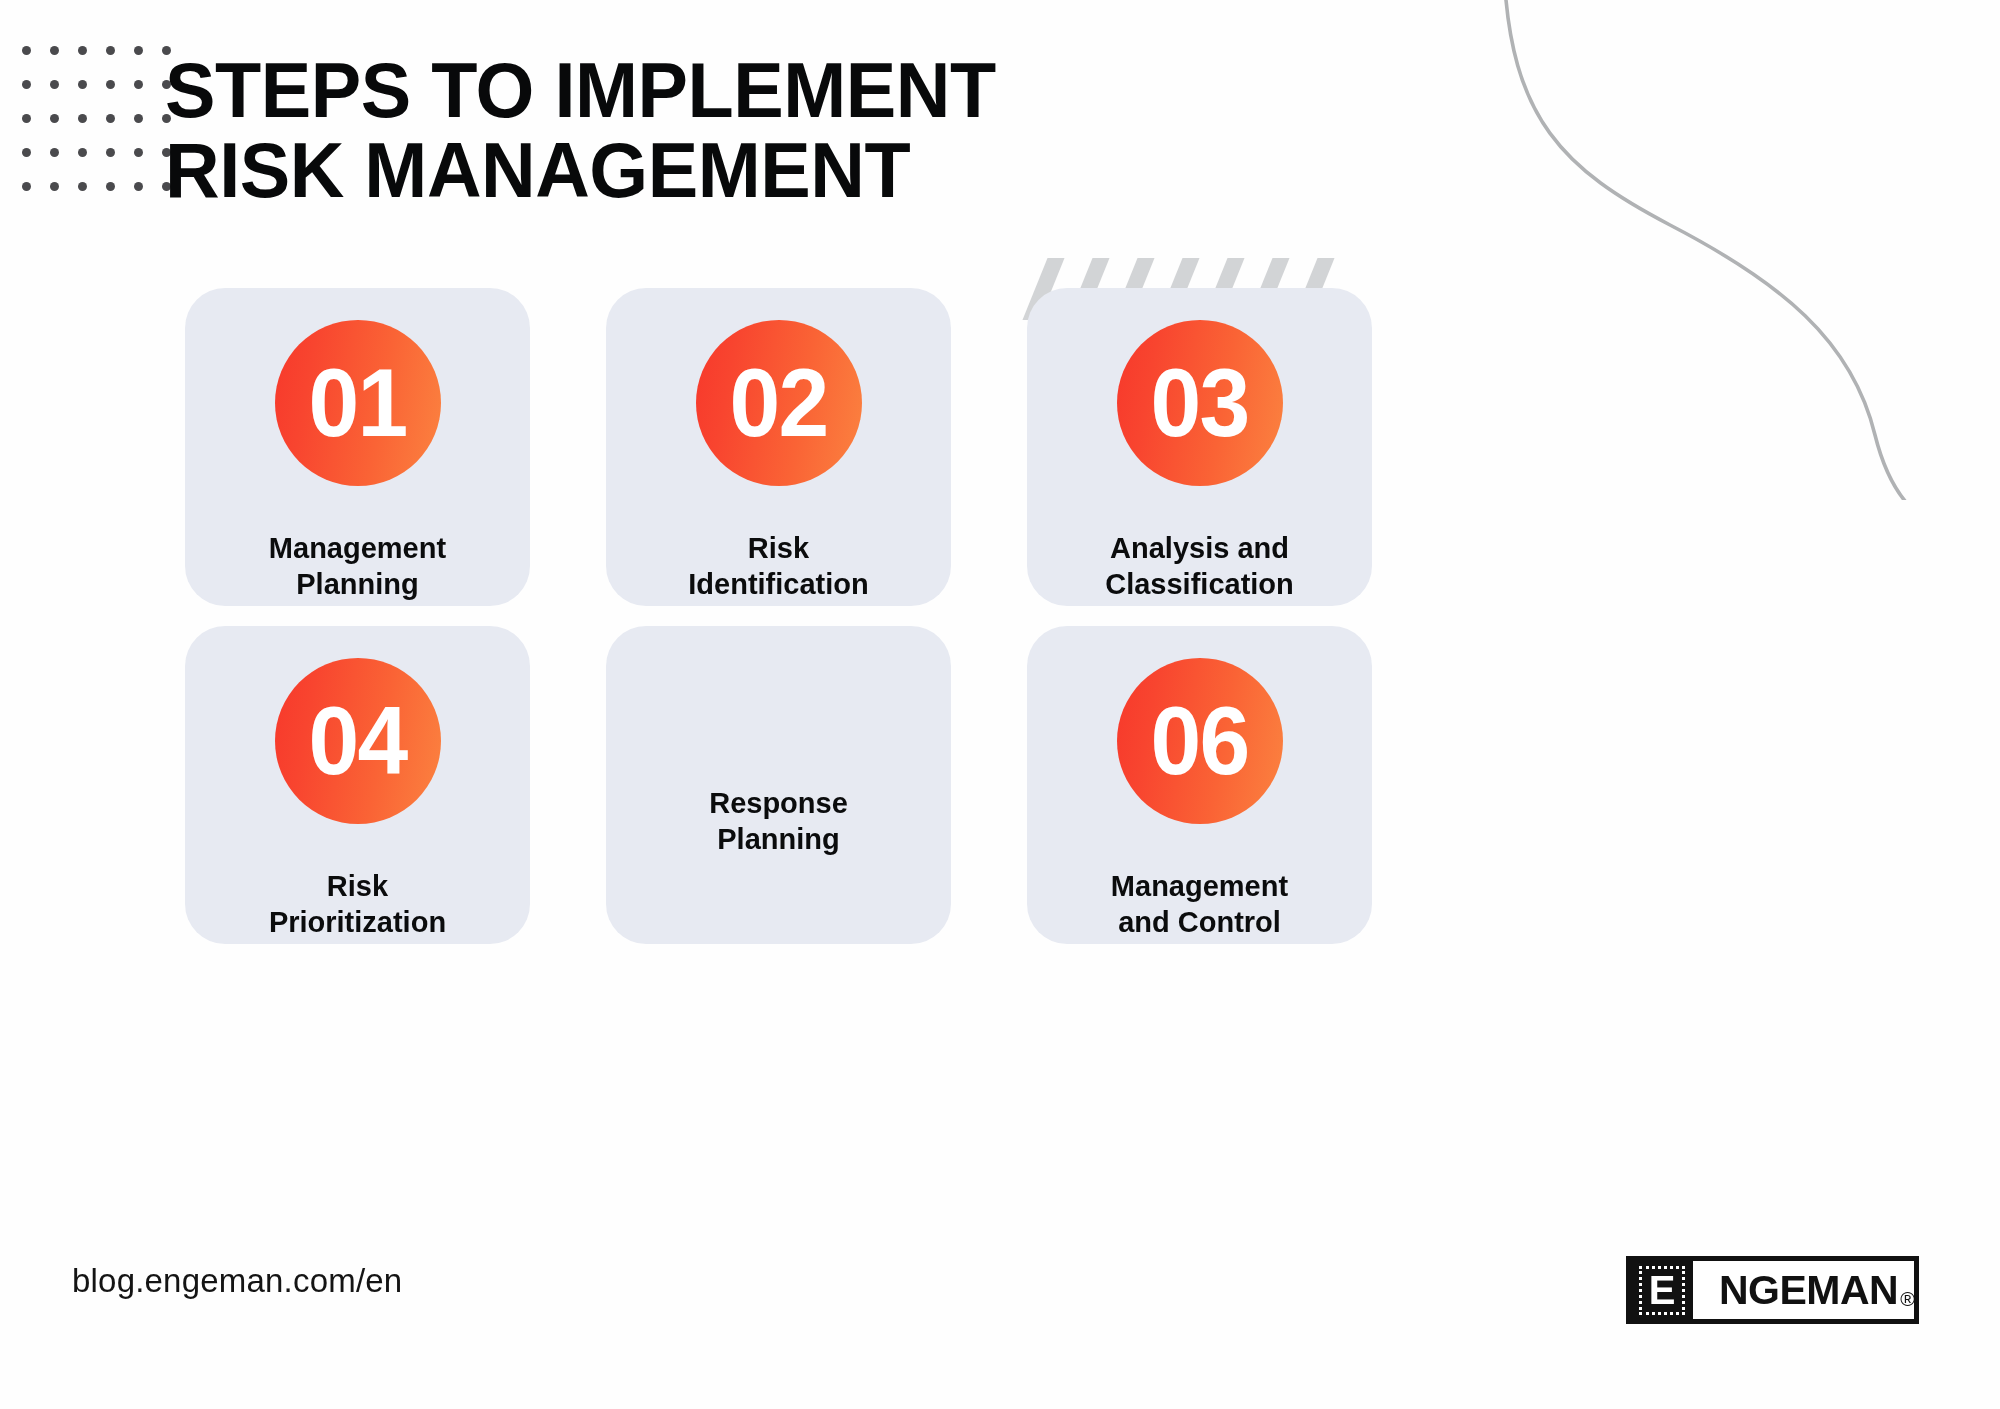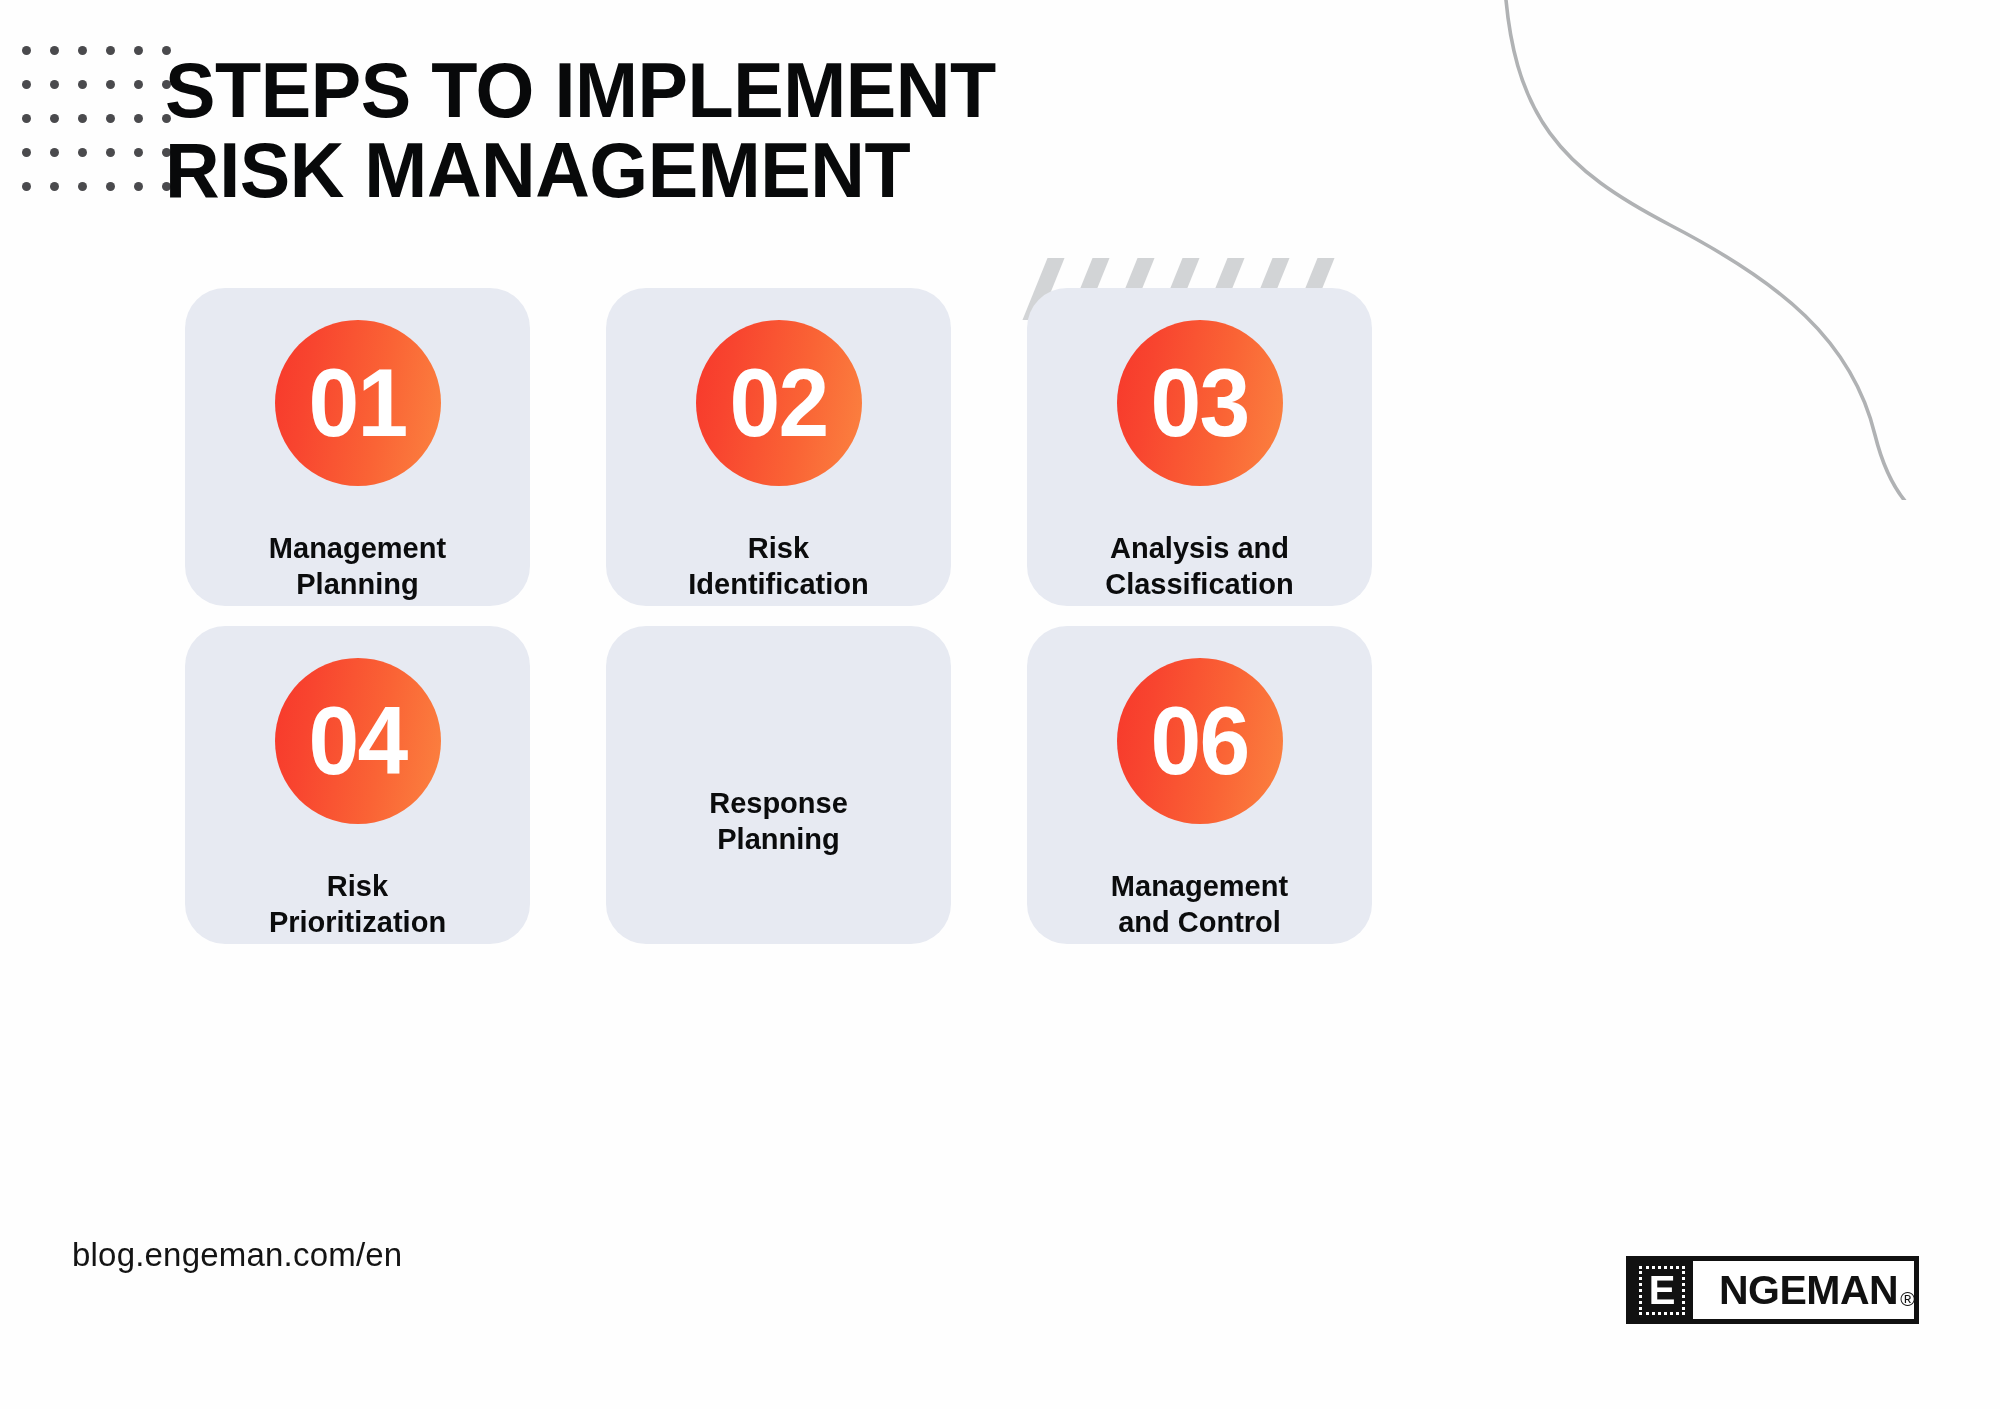--- a/index.html
+++ b/index.html
@@ -134,21 +134,21 @@
     color: #0b0c0d;
     text-align: center;
     white-space: pre-line;
     padding: 0 14px;
   }
 
   
   #footer-url {
     position: absolute;
     left: 72px;
-    top: 1236px;
+    top: 1262px;
     font-family: "Liberation Sans", sans-serif;
     font-size: 33px;
     color: #141414;
     letter-spacing: 0.2px;
   }
 
   #brand-logo {
     position: absolute;
     left: 1626px;
     top: 1256px;

